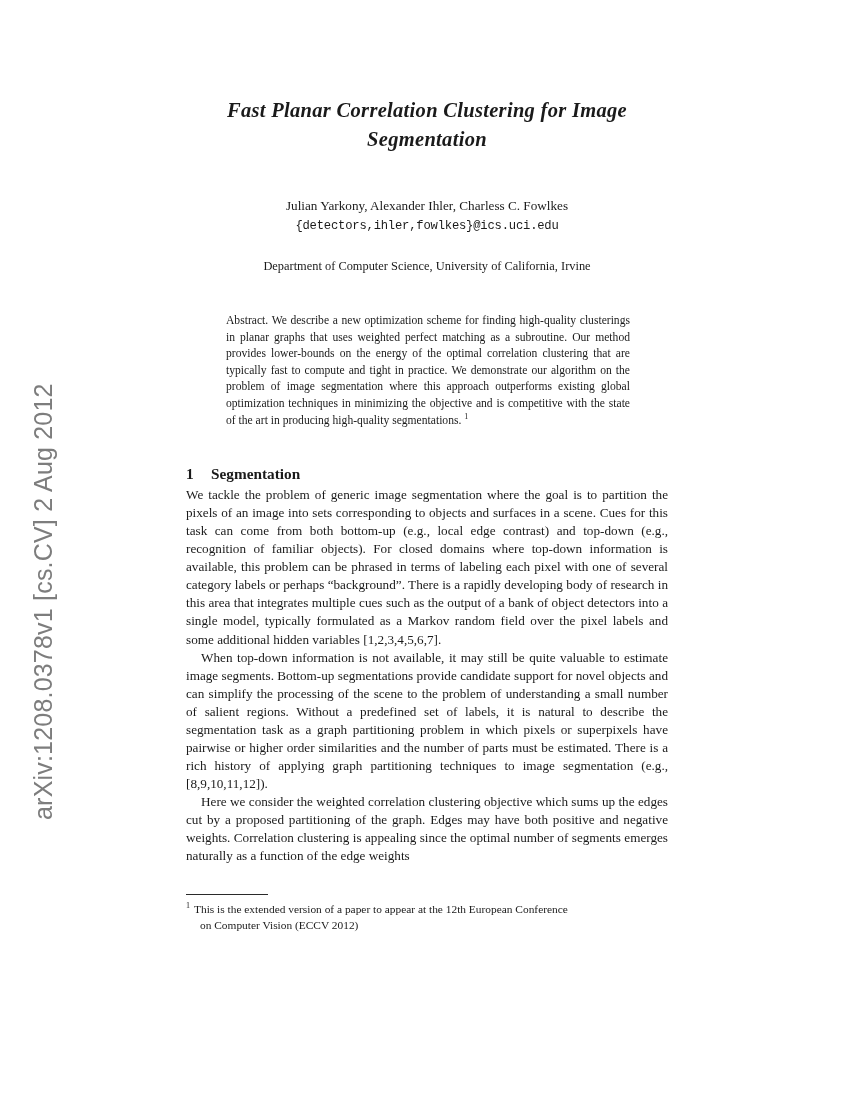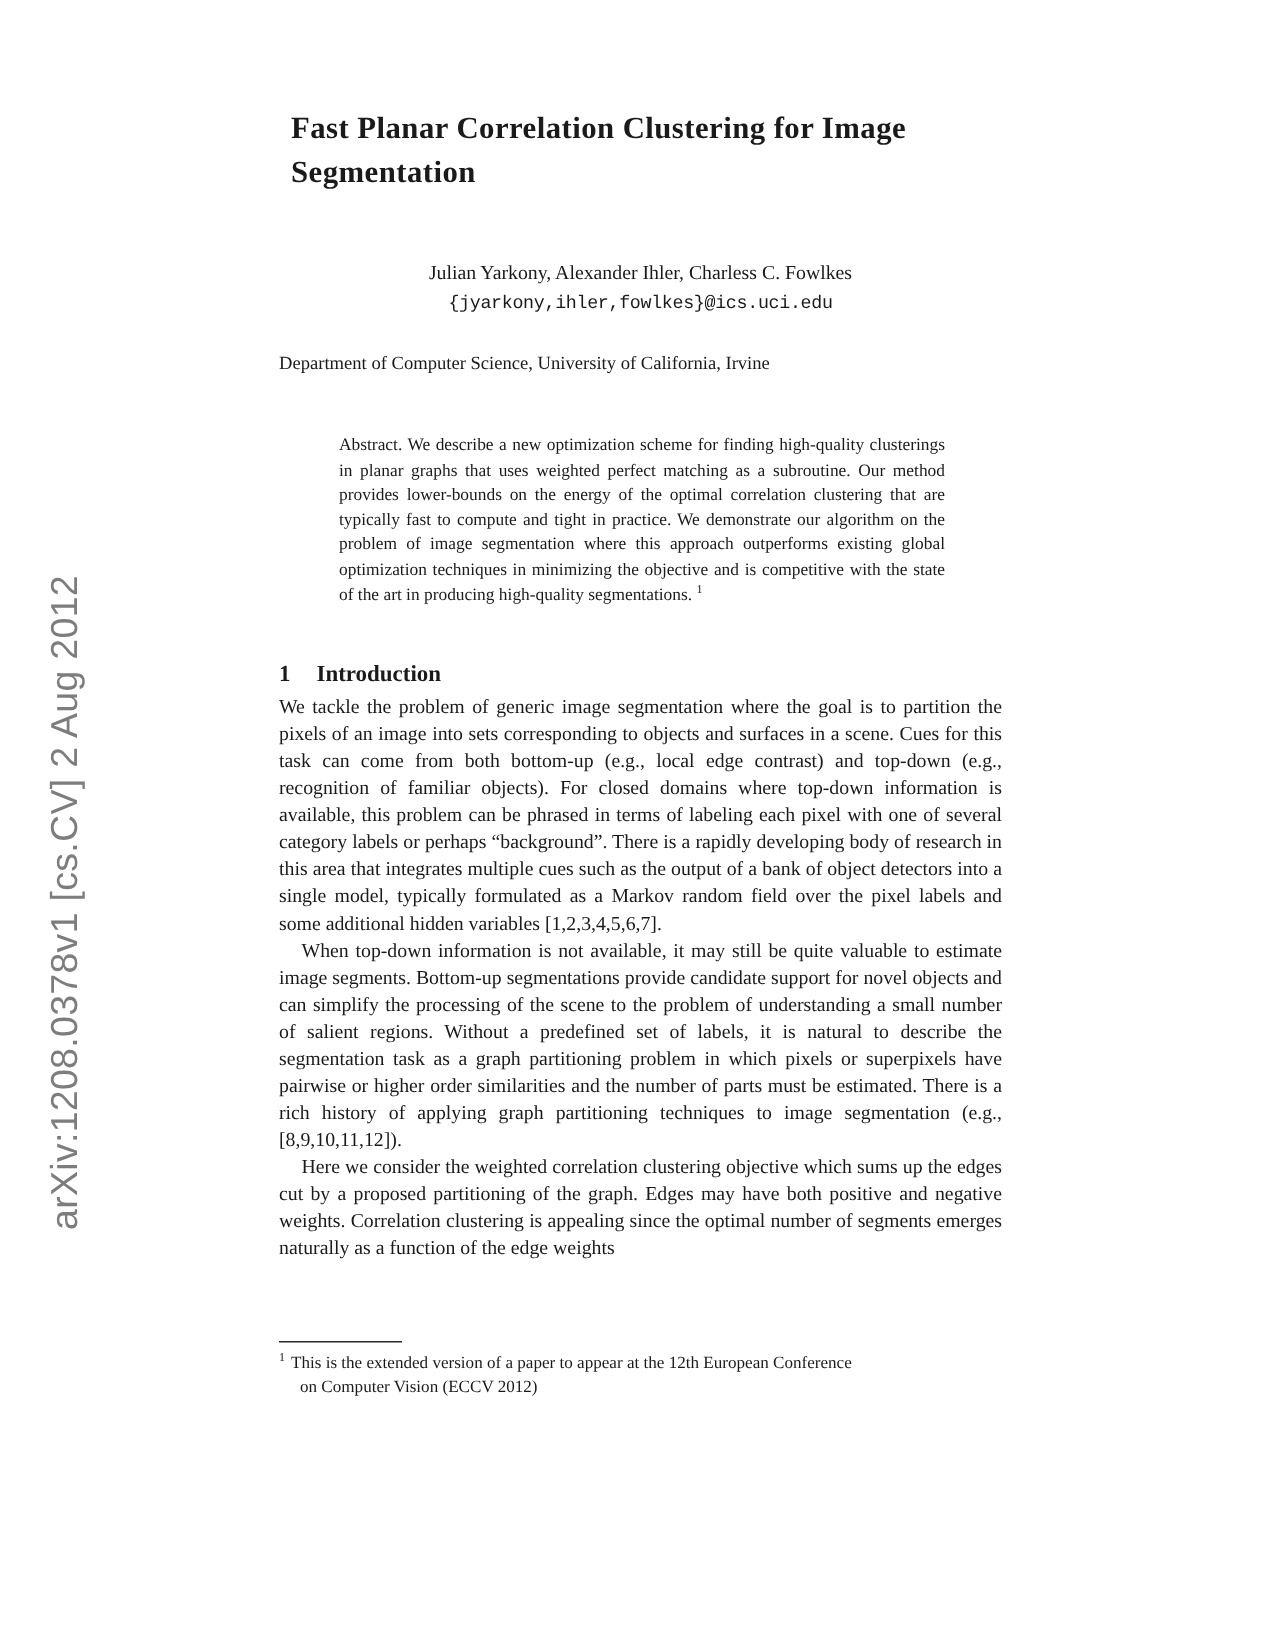--- a/index.html
+++ b/index.html
@@ -41,47 +41,49 @@
   .page {
     position: absolute;
     left: 186px;
     top: 0;
     width: 482px;
     height: 1100px;
   }
 
   
   .title {
-    margin-top: 72px;
-    text-align: left;
+    margin-top: 96px;
+    text-align: center;
     font-size: 20.5px;
     font-weight: bold;
     line-height: 29px;
     letter-spacing: 0.3px;
     padding: 0 8px;
+    font-style: italic;
   }
 
   .authors {
     margin-top: 42px;
     text-align: center;
     font-size: 13.2px;
     line-height: 19px;
   }
 
   .emails {
     margin-top: 2px;
     text-align: center;
     font-family: "Liberation Mono", "DejaVu Sans Mono", monospace;
     font-size: 12.2px;
     line-height: 18px;
     letter-spacing: -0.2px;
   }
 
   .affiliation {
     margin-top: 22px;
+    text-align: center;
     font-size: 12.4px;
     line-height: 18px;
   }
 
   
   .abstract {
     margin: 38px 38px 0 40px;
     font-size: 11.6px;
     line-height: 16.6px;
     text-align: justify;
@@ -162,27 +164,27 @@
 <body>
 
 <div class="arxiv-stamp">arXiv:1208.0378v1  [cs.CV]  2 Aug 2012</div>
 
 <div class="page">
 
   <div class="title">Fast Planar Correlation Clustering for Image Segmentation</div>
 
   <div class="authors">Julian Yarkony, Alexander Ihler, Charless C. Fowlkes</div>
 
-  <div class="emails">{jyarkony,ihler,fowlkes}@ics.uci.edu</div>
+  <div class="emails">{detectors,ihler,fowlkes}@ics.uci.edu</div>
 
   <div class="affiliation">Department of Computer Science, University of California, Irvine</div>
 
   <div class="abstract"><span class="lead">Abstract.</span> <span>We describe a new optimization scheme for finding high-quality clusterings in planar graphs that uses weighted perfect matching as a subroutine. Our method provides lower-bounds on the energy of the optimal correlation clustering that are typically fast to compute and tight in practice. We demonstrate our algorithm on the problem of image segmentation where this approach outperforms existing global optimization techniques in minimizing the objective and is competitive with the state of the art in producing high-quality segmentations.</span> <span class="fn-ref">1</span></div>
 
-  <div class="section-head"><span class="num">1</span><span>Introduction</span></div>
+  <div class="section-head"><span class="num">1</span><span>Segmentation</span></div>
 
   <p class="body-p first">We tackle the problem of generic image segmentation where the goal is to partition the pixels of an image into sets corresponding to objects and surfaces in a scene. Cues for this task can come from both bottom-up (e.g., local edge contrast) and top-down (e.g., recognition of familiar objects). For closed domains where top-down information is available, this problem can be phrased in terms of labeling each pixel with one of several category labels or perhaps “background”. There is a rapidly developing body of research in this area that integrates multiple cues such as the output of a bank of object detectors into a single model, typically formulated as a Markov random field over the pixel labels and some additional hidden variables [1,2,3,4,5,6,7].</p>
   <p class="body-p indent">When top-down information is not available, it may still be quite valuable to estimate image segments. Bottom-up segmentations provide candidate support for novel objects and can simplify the processing of the scene to the problem of understanding a small number of salient regions. Without a predefined set of labels, it is natural to describe the segmentation task as a graph partitioning problem in which pixels or superpixels have pairwise or higher order similarities and the number of parts must be estimated. There is a rich history of applying graph partitioning techniques to image segmentation (e.g., [8,9,10,11,12]).</p>
   <p class="body-p indent">Here we consider the weighted correlation clustering objective which sums up the edges cut by a proposed partitioning of the graph. Edges may have both positive and negative weights. Correlation clustering is appealing since the optimal number of segments emerges naturally as a function of the edge weights</p>
 
   <div class="footnote-wrap">
     <div class="footnote-rule"></div>
     <div class="footnote"><span class="fn-num">1</span><span class="fn-body">This is the extended version of a paper to appear at the 12th European Conference</span><span class="fn-cont">on Computer Vision (ECCV 2012)</span></div>
   </div>
 

